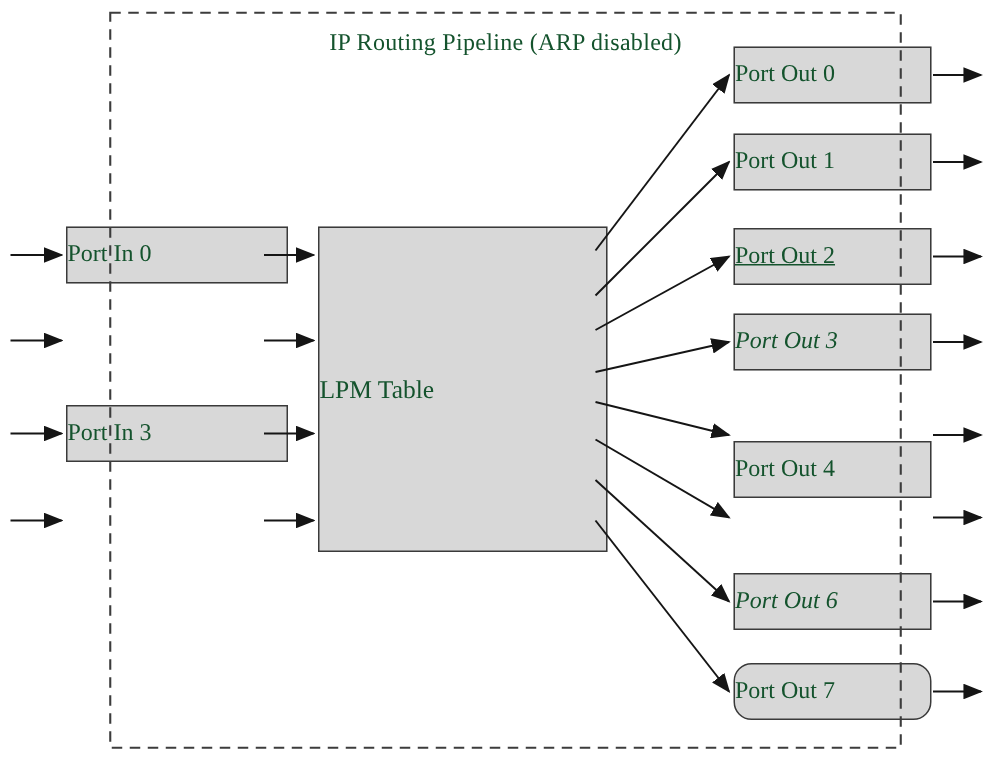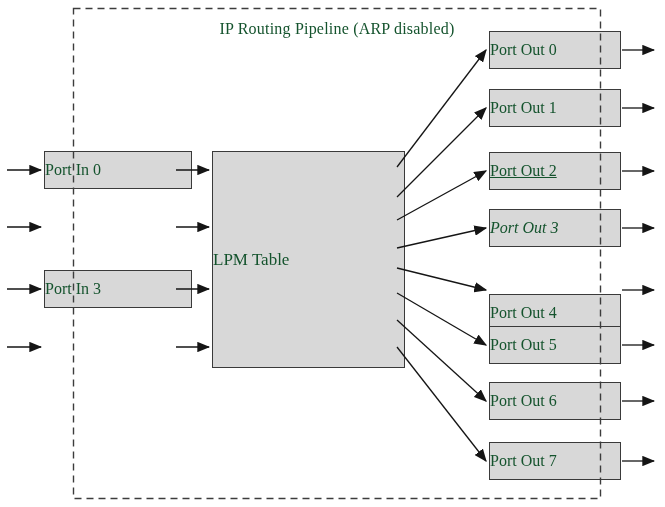--- a/index.html
+++ b/index.html
@@ -43,22 +43,22 @@
   
   .lpm { left: 212px; top: 151px; width: 193px; height: 217px; font-size: 17px; }
   
   .out  { left: 489px; width: 132px; height: 38px; }
   .out0 { top: 31px; }
   .out1 { top: 89px; }
   .out2 { top: 152px; text-decoration: underline; }
   .out3 { top: 209px; font-style: italic; }
   .out4 { top: 271px; margin-top: 23px; }
   .out5 { top: 326px; }
-  .out6 { top: 382px; }
-  .out7 { top: 442px; }
+  .out6 { top: 382px; font-style: italic; }
+  .out7 { top: 442px; border-radius: 12px; }
   
   .overlay {
     position: absolute;
     left: 0; top: 0;
     width: 665px; height: 507px;
     z-index: 3;
     pointer-events: none;
   }
 </style>
 </head>
@@ -86,23 +86,20 @@
       <span>Port Out 1</span>
     </div>
   <div class="node out out2">
       <span>Port Out 2</span>
     </div>
   <div class="node out out3">
       <span>Port Out 3</span>
     </div>
   <div class="node out out4">
       <span>Port Out 4</span>
-    </div>
-  <div class="node out out5">
-      <span>Port Out 5</span>
     </div>
   <div class="node out out6">
       <span>Port Out 6</span>
     </div>
   <div class="node out out7">
       <span>Port Out 7</span>
     </div>
 
   <svg class="overlay" viewBox="0 0 665 507" xmlns="http://www.w3.org/2000/svg" aria-hidden="true">
     <defs>

